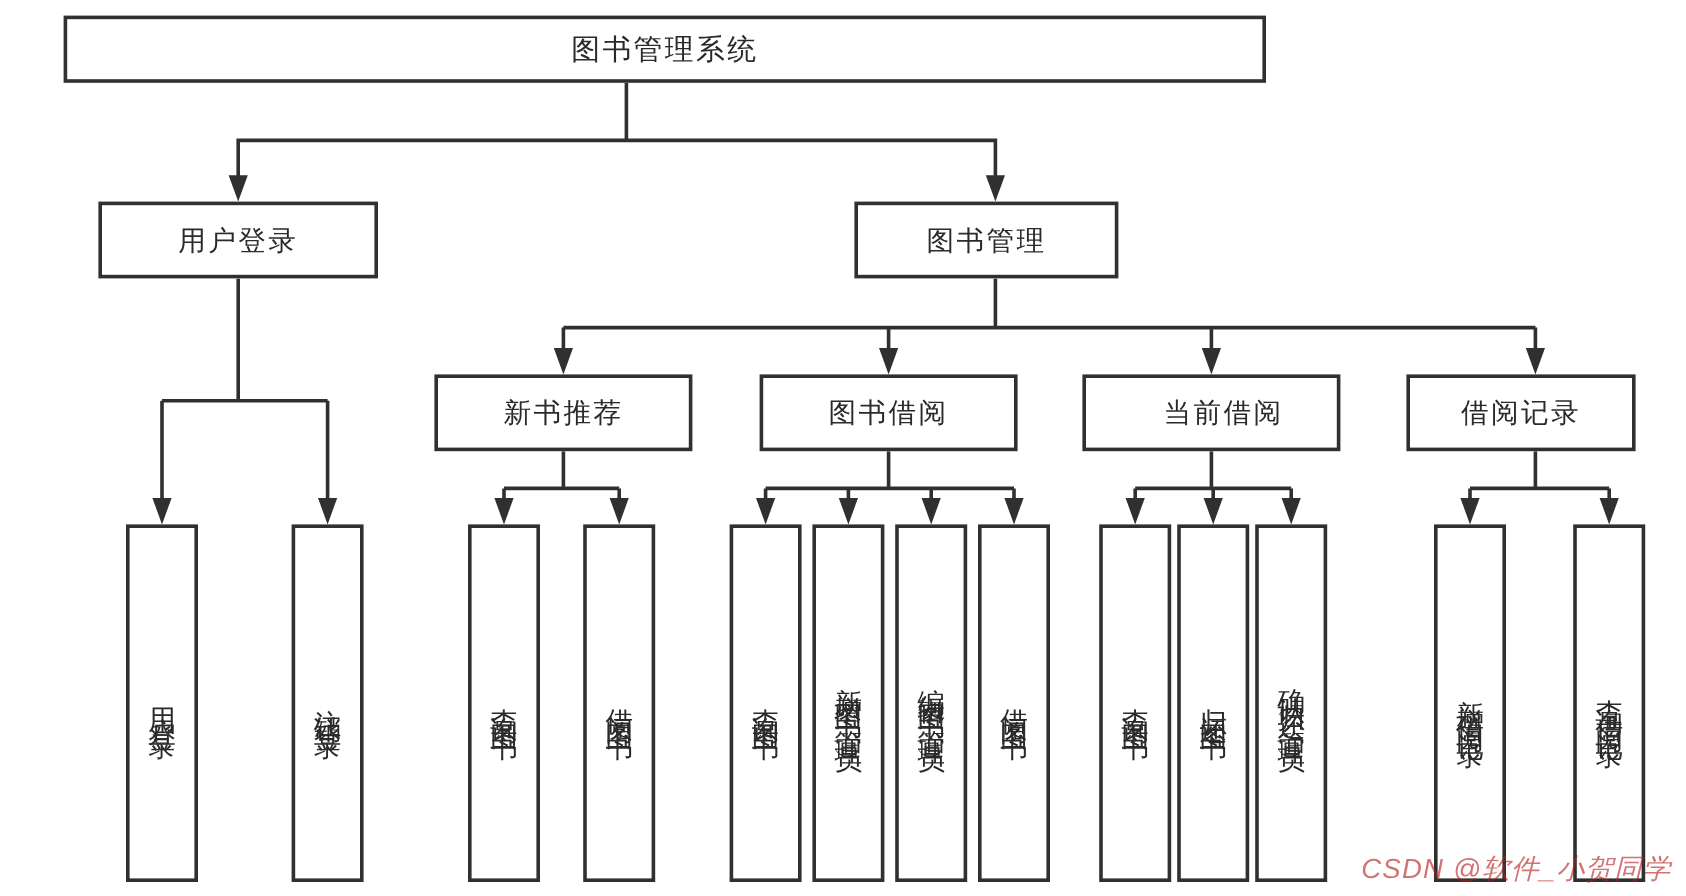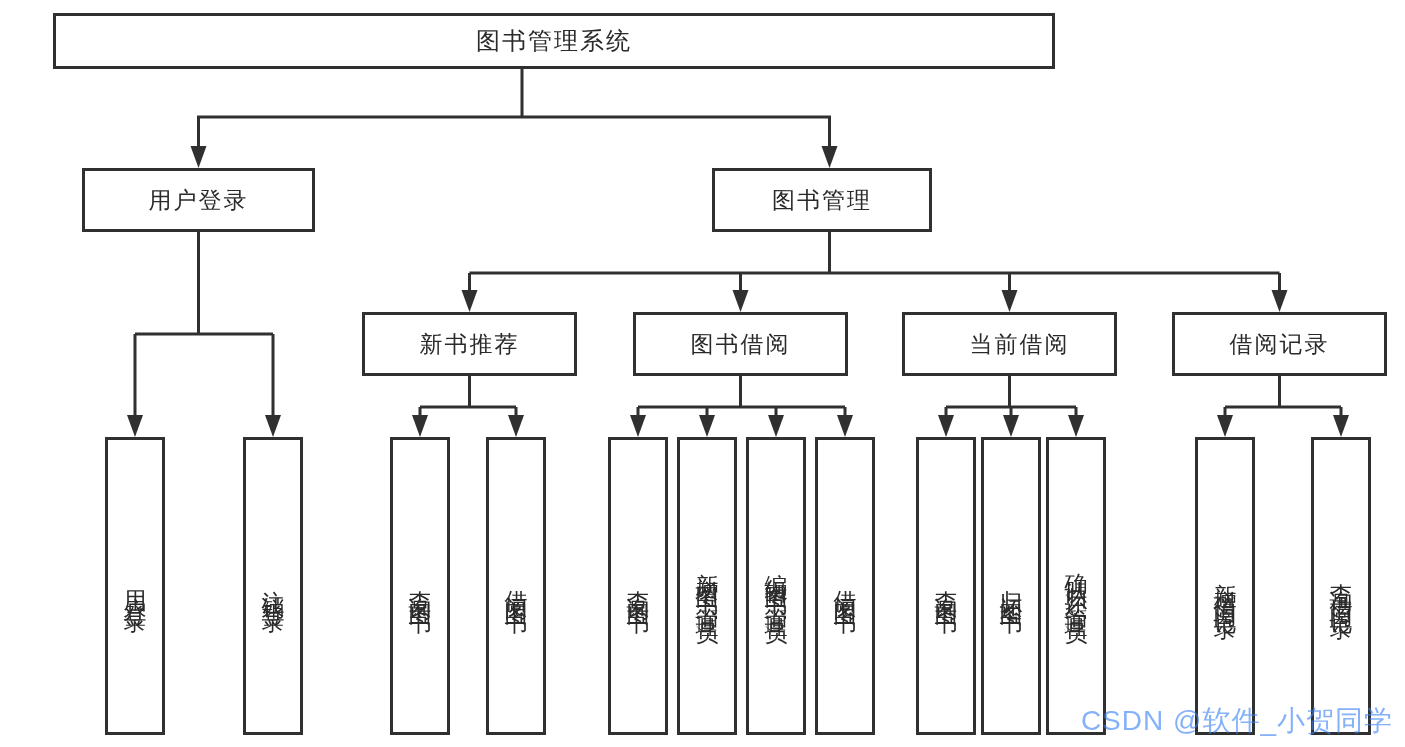--- a/index.html
+++ b/index.html
@@ -43,38 +43,39 @@
   }
   
   .n-root  { left: 21px;  top: 13px;  width: 1002px; height: 56px; margin-left: 32px; }
   
   .n-l2a   { left: 82px;  top: 168px; width: 233px;  height: 64px; }
   .n-l2b   { left: 712px; top: 168px; width: 220px;  height: 64px; }
   
   .n-l3a   { left: 362px;  top: 312px; width: 215px; height: 64px; }
   .n-l3b   { left: 633px;  top: 312px; width: 215px; height: 64px; }
   .n-l3c   { left: 902px;  top: 312px; width: 215px; height: 64px; padding-left: 20px; }
-  .n-l3d   { left: 1172px; top: 312px; width: 215px; height: 64px; }
+  .n-l3d   { left: 1172px; top: 312px; width: 191px; height: 64px; }
   
   .leaf    { top: 437px; width: 60px; height: 298px; }
   .n-u1 { left: 105px; }  .n-u2 { left: 243px; }
   .n-r1 { left: 390px; }  .n-r2 { left: 486px; }
   .n-b1 { left: 608px; }  .n-b2 { left: 677px; }  .n-b3 { left: 746px; }  .n-b4 { left: 815px; }
   .n-c1 { left: 916px; }  .n-c2 { left: 981px; }  .n-c3 { left: 1046px; }
   .n-d1 { left: 1195px; } .n-d2 { left: 1311px; }
   .watermark {
     position: absolute;
     right: 12px;
     bottom: 7px;
-    font-size: 28px;
+    font-size: 23px;
     letter-spacing: 1px;
-    color: #3b82f6;
+    color: #b91c1c;
     opacity: 0.62;
     z-index: 5;
     white-space: nowrap;
+    font-style: italic;
   }
 </style>
 </head>
 <body>
 
 <div class="canvas">
 
   <svg class="wires" viewBox="0 0 1405 747" xmlns="http://www.w3.org/2000/svg" aria-hidden="true">
     <g stroke="#303030" stroke-width="3" fill="none">
       <g>

